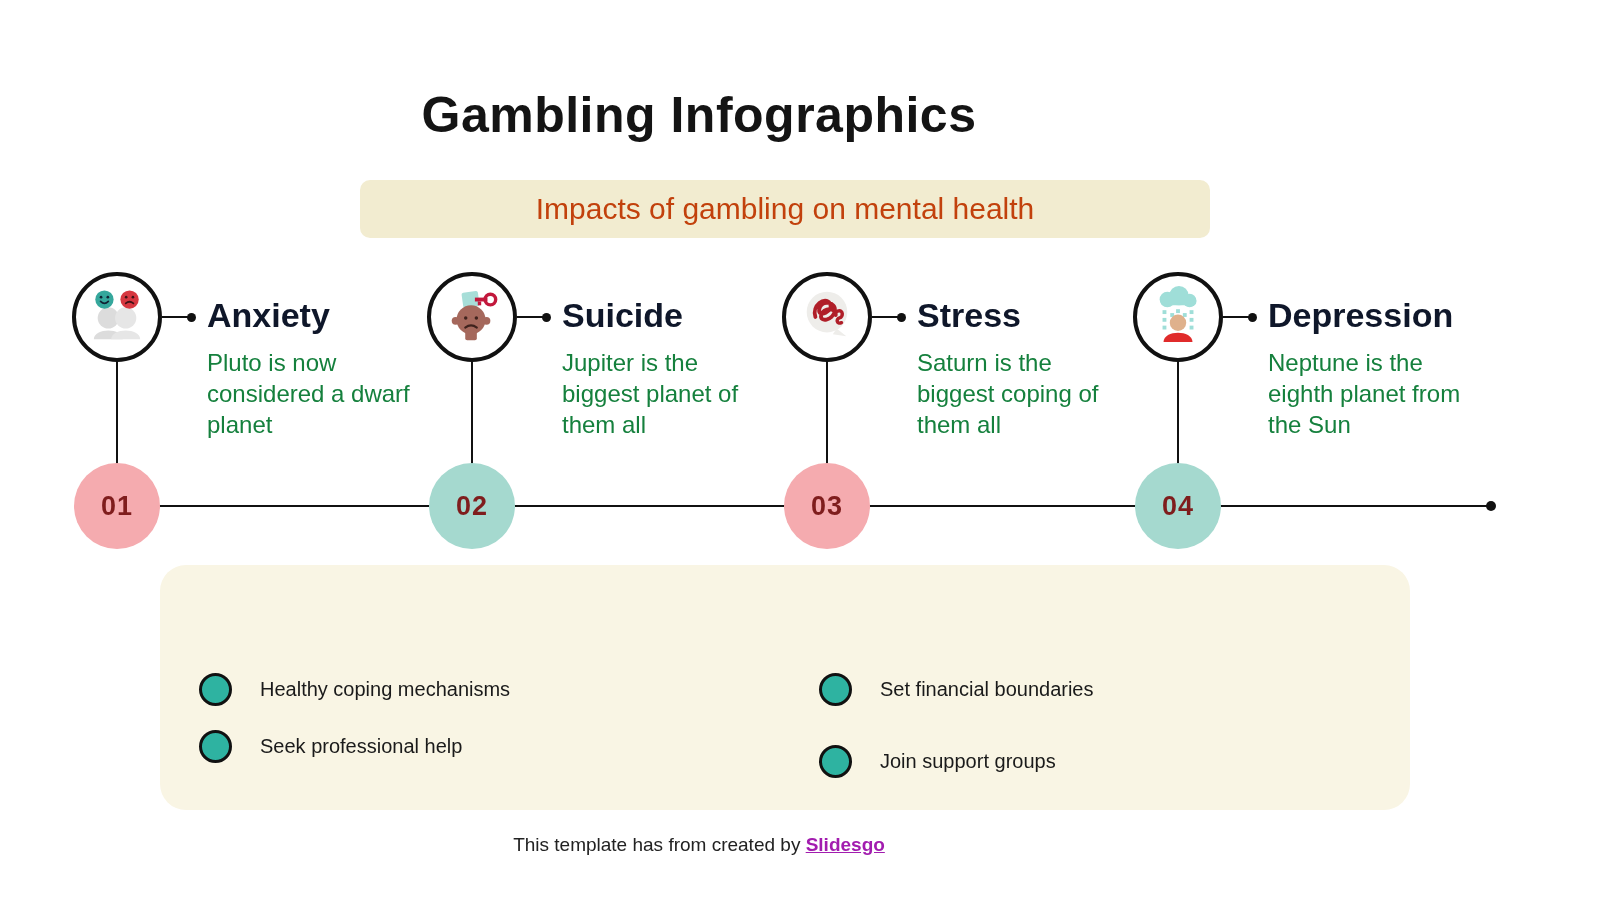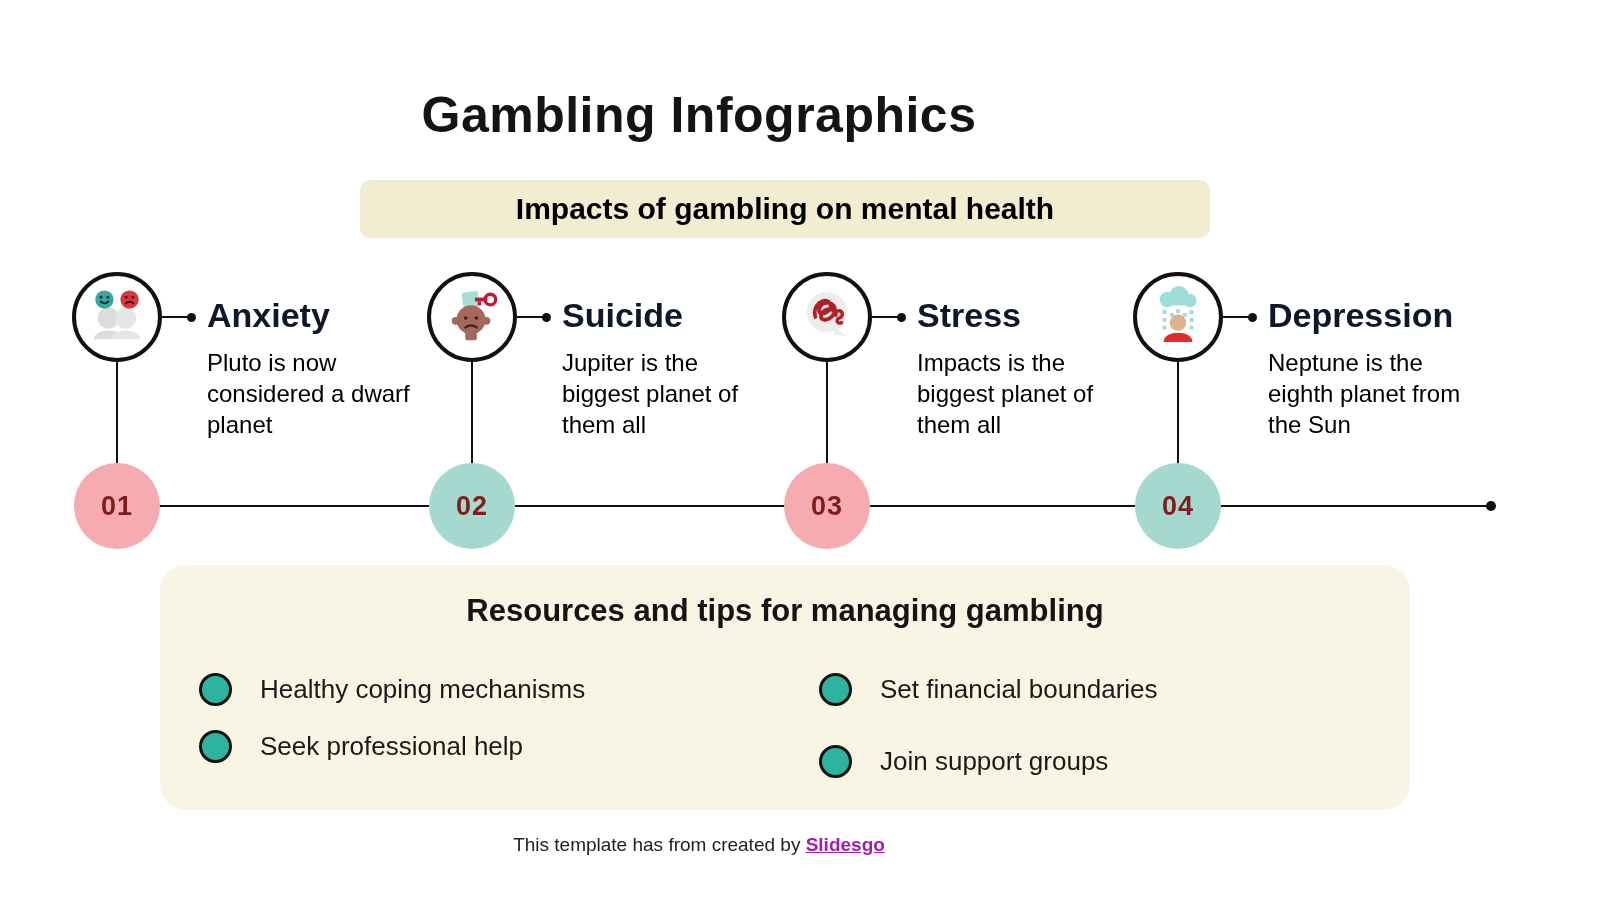--- a/index.html
+++ b/index.html
@@ -16,21 +16,21 @@
   .page-title {
     position: absolute; top: 86px; left: 0; width: 100%;
     text-align: center; font-size: 50px; font-weight: 800;
     letter-spacing: 0.5px; color: #141414;
   }
   .subtitle-band {
     position: absolute; left: 360px; top: 180px; width: 850px; height: 58px;
     background: #f2ecd0; border-radius: 10px;
     display: flex; align-items: center; justify-content: center;
   }
-  .subtitle-band span { font-size: 30px; font-weight: 700; color: #000000; }
+  .subtitle-band span { font-size: 30px; font-weight: 400; color: #c2410c; }
 
   
   .hline {
     position: absolute; top: 505px; left: 117px; width: 1370px; height: 2px;
     background: #111; z-index: 1;
   }
   .end-dot {
     position: absolute; top: 501px; left: 1486px; width: 10px; height: 10px;
     border-radius: 50%; background: #111; z-index: 1;
   }
@@ -52,21 +52,21 @@
   .connector::after {
     content: ""; position: absolute; right: -8px; top: -3.5px;
     width: 9px; height: 9px; border-radius: 50%; background: #111;
   }
   .tl-label {
     position: absolute; left: 135px; top: 24px;
     font-size: 34px; font-weight: 800; color: #0f172a; white-space: nowrap;
   }
   .tl-desc {
     position: absolute; left: 135px; top: 76px; width: 206px;
-    font-size: 24px; font-weight: 400; line-height: 1.29; color: #000000;
+    font-size: 24px; font-weight: 400; line-height: 1.29; color: #15803d;
   }
   .vline {
     position: absolute; left: 44px; top: 90px; width: 2px; height: 102px; background: #111;
   }
   .num-circle {
     position: absolute; left: 2px; top: 191px; width: 86px; height: 86px;
     border-radius: 50%;
     display: flex; align-items: center; justify-content: center;
     font-size: 27px; font-weight: 700; color: #7f1d1d; letter-spacing: 1px;
   }
@@ -80,21 +80,21 @@
   }
   .resources-heading {
     position: absolute; top: 28px; left: 0; width: 100%; text-align: center;
     font-size: 31px; font-weight: 800; color: #141414;
   }
   .bullet-row { position: absolute; height: 34px; display: flex; align-items: center; }
   .bullet-row .dot {
     width: 33px; height: 33px; border-radius: 50%;
     background: #2eb3a1; border: 3.5px solid #111; margin-right: 28px; flex: 0 0 auto;
   }
-  .bullet-row .txt { font-size: 26px; font-weight: 500; color: #1a1a1a; white-space: nowrap; }
+  .bullet-row .txt { font-size: 20px; font-weight: 500; color: #1a1a1a; white-space: nowrap; }
   .b1 { left: 39px;  top: 107px; }
   .b2 { left: 39px;  top: 164px; }
   .b3 { left: 659px; top: 107px; }
   .b4 { left: 659px; top: 179px; }
 
   .footer {
     position: absolute; top: 834px; left: 0; width: 100%;
     text-align: center; font-size: 19px; color: #222;
   }
   .footer .brand { font-weight: 800; text-decoration: underline; color: #a21caf; cursor: pointer; }
@@ -170,21 +170,21 @@
         <svg width="58" height="58" viewBox="0 0 60 60">
           <circle cx="30" cy="27" r="21" fill="#eeedea"></circle>
           <path d="M40 44 L50 52 L36 50 Z" fill="#eeedea"></path>
           <path d="M18 32 C14 20 28 10 33 18 C38 26 20 34 22 24 C24 14 40 16 38 26 C36 36 22 38 24 30 C26 22 40 22 39 30" stroke="#b01e28" stroke-width="4" fill="none" stroke-linecap="round"></path>
           <path d="M41 26 C47 24 47 32 43 33 C39 34 40 40 45 38" stroke="#b01e28" stroke-width="3.6" fill="none" stroke-linecap="round"></path>
         </svg>
       </span>
     </div>
     <div class="connector"></div>
     <div class="tl-label">Stress</div>
-    <div class="tl-desc">Impacts is the biggest planet of them all</div>
+    <div class="tl-desc">Saturn is the biggest coping of them all</div>
     <div class="vline"></div>
     <div class="num-circle num-pink">03</div>
   </div>
 
   <div class="tl-item i4">
     <div class="icon-circle">
       <span>
         <svg width="58" height="58" viewBox="0 0 60 60">
           <circle cx="19" cy="14" r="8" fill="#9fded8"></circle>
           <circle cx="31" cy="10" r="10" fill="#9fded8"></circle>
@@ -207,21 +207,20 @@
       </span>
     </div>
     <div class="connector"></div>
     <div class="tl-label">Depression</div>
     <div class="tl-desc">Neptune is the eighth planet from the Sun</div>
     <div class="vline"></div>
     <div class="num-circle num-teal">04</div>
   </div>
 
   <div class="resources-box">
-    <div class="resources-heading">Resources and tips for managing gambling</div>
 
     <div class="bullet-row b1">
       <span class="dot"></span>
       <span class="txt">Healthy coping mechanisms</span>
     </div>
     <div class="bullet-row b2">
       <span class="dot"></span>
       <span class="txt">Seek professional help</span>
     </div>
     <div class="bullet-row b4">

